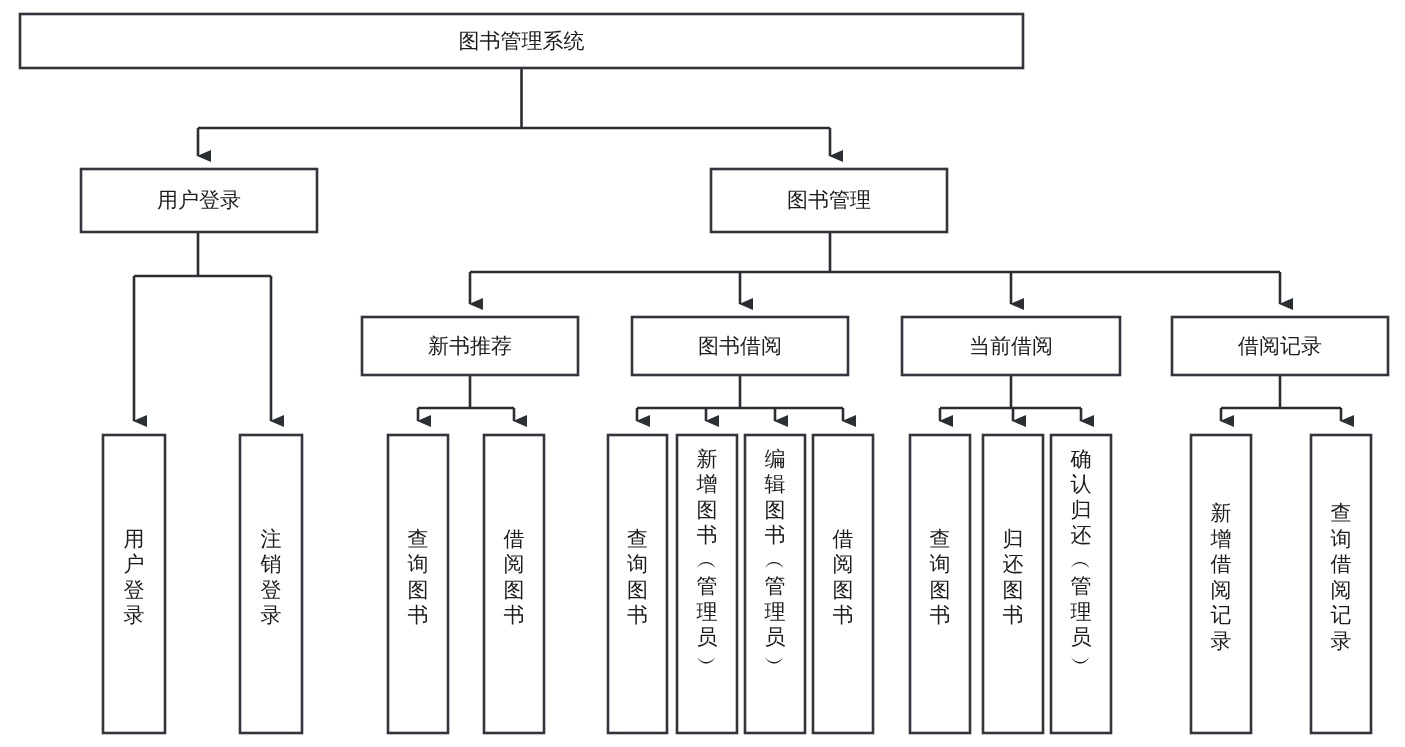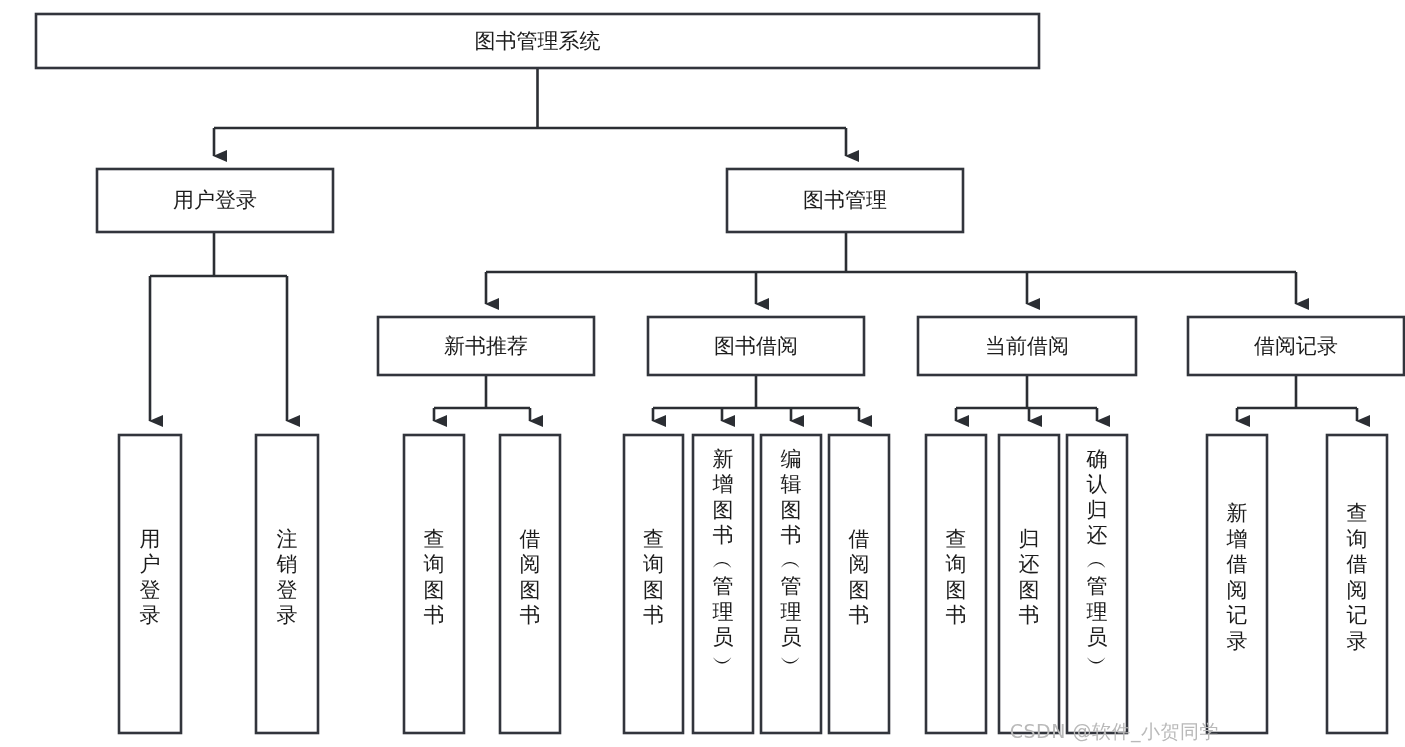--- a/index.html
+++ b/index.html
@@ -11,21 +11,20 @@
     width: 1405px;
     height: 747px;
     font-family: "DejaVu Sans", "Liberation Sans", sans-serif;
     overflow: hidden;
     position: relative;
   }
   #diagram-root {
     position: relative;
     width: 1209px;
     height: 747px;
-    margin-left: 16px;
   }
   svg.chart-canvas {
     position: absolute;
     top: 0;
     left: 0;
     width: 1405px;
     height: 747px;
     display: block;
   }
   .node-box {
@@ -214,14 +213,13 @@
           <text class="node-label-v" x="1221"><tspan x="1221" y="520.25" text-anchor="middle">新</tspan><tspan x="1221" y="545.75" text-anchor="middle">增</tspan><tspan x="1221" y="571.25" text-anchor="middle">借</tspan><tspan x="1221" y="596.75" text-anchor="middle">阅</tspan><tspan x="1221" y="622.25" text-anchor="middle">记</tspan><tspan x="1221" y="647.75" text-anchor="middle">录</tspan></text>
         </g>
         <g>
           <rect class="node-box" x="1311" y="435" width="60" height="298"></rect>
           <text class="node-label-v" x="1341"><tspan x="1341" y="520.25" text-anchor="middle">查</tspan><tspan x="1341" y="545.75" text-anchor="middle">询</tspan><tspan x="1341" y="571.25" text-anchor="middle">借</tspan><tspan x="1341" y="596.75" text-anchor="middle">阅</tspan><tspan x="1341" y="622.25" text-anchor="middle">记</tspan><tspan x="1341" y="647.75" text-anchor="middle">录</tspan></text>
         </g>
       </g>
 
   </svg>
 
-  <div class="watermark-text">CSDN @软件_小贺同学</div>
 </div>
 
 </body></html>

